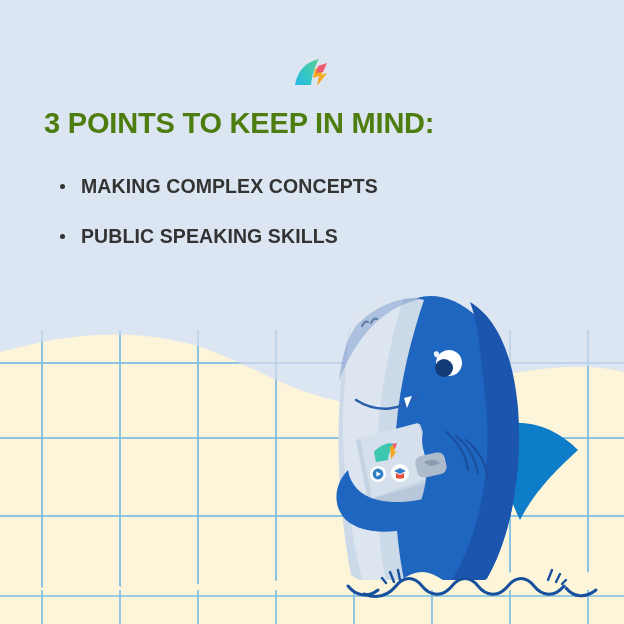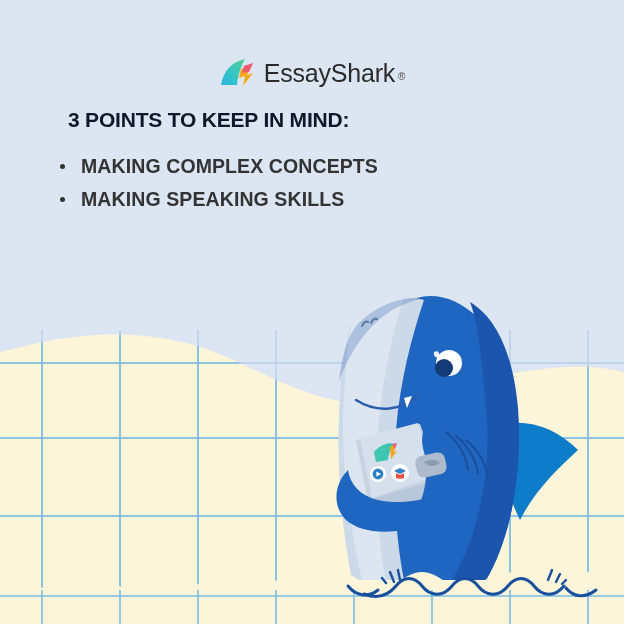--- a/index.html
+++ b/index.html
@@ -53,25 +53,25 @@
   }
   .logo-reg {
     font-size: 10px;
     color: #4a4a4a;
     margin-left: 3px;
     vertical-align: 2px;
   }
   
   .headline {
     position: absolute;
-    left: 68px;
+    left: 44px;
     top: 108px;
-    font-size: 21px;
+    font-size: 29px;
     font-weight: bold;
-    color: #0f172a;
+    color: #4d7c0f;
     letter-spacing: -0.2px;
     white-space: nowrap;
     line-height: 1.1;
   }
   
   .bullets {
     position: absolute;
     left: 52px;
     top: 152px;
     width: 430px;
@@ -94,20 +94,21 @@
     left: 8px;
     top: 12px;
     width: 5px;
     height: 5px;
     border-radius: 50%;
     background: #333333;
   }
   .bullet-line {
     display: block;
     white-space: nowrap;
+    margin-top: 20px;
   }
 </style>
 </head>
 <body>
 
 <div id="canvas">
 
   <svg class="bg-svg" viewBox="0 0 624 624">
     <defs>
       <linearGradient id="finGrad" x1="0" y1="1" x2="1" y2="0">
@@ -313,31 +314,28 @@
       </g>
     </g>
   </svg>
 
   <div class="logo-row">
     <svg class="logo-mark" viewBox="0 0 38 30">
       <path d="M2,27 C4,14 12,4 26,1 C22,8 19,17 18,27 Z" fill="url(#finGrad)"></path>
       <path d="M22,11 L33,7 L28,17 L34,15 L24,28 L26,18 L20,20 Z" fill="#f7a71b"></path>
       <path d="M25,8 L34,5 L30,14 L23,15 Z" fill="#ef5b6e"></path>
     </svg>
-    <span class="logo-text">
-      <span>EssayShark</span><span class="logo-reg">®</span>
-    </span>
   </div>
 
   <div class="headline">3 POINTS TO KEEP IN MIND:</div>
 
   <ul class="bullets">
     <li class="bullet">
       <span class="bullet-dot"></span>
       <span class="bullet-line">MAKING COMPLEX CONCEPTS</span>
     </li>
     <li class="bullet">
       <span class="bullet-dot"></span>
-      <span class="bullet-line">MAKING SPEAKING SKILLS</span>
+      <span class="bullet-line">PUBLIC SPEAKING SKILLS</span>
     </li>
   </ul>
 
 </div>
 
 </body></html>

